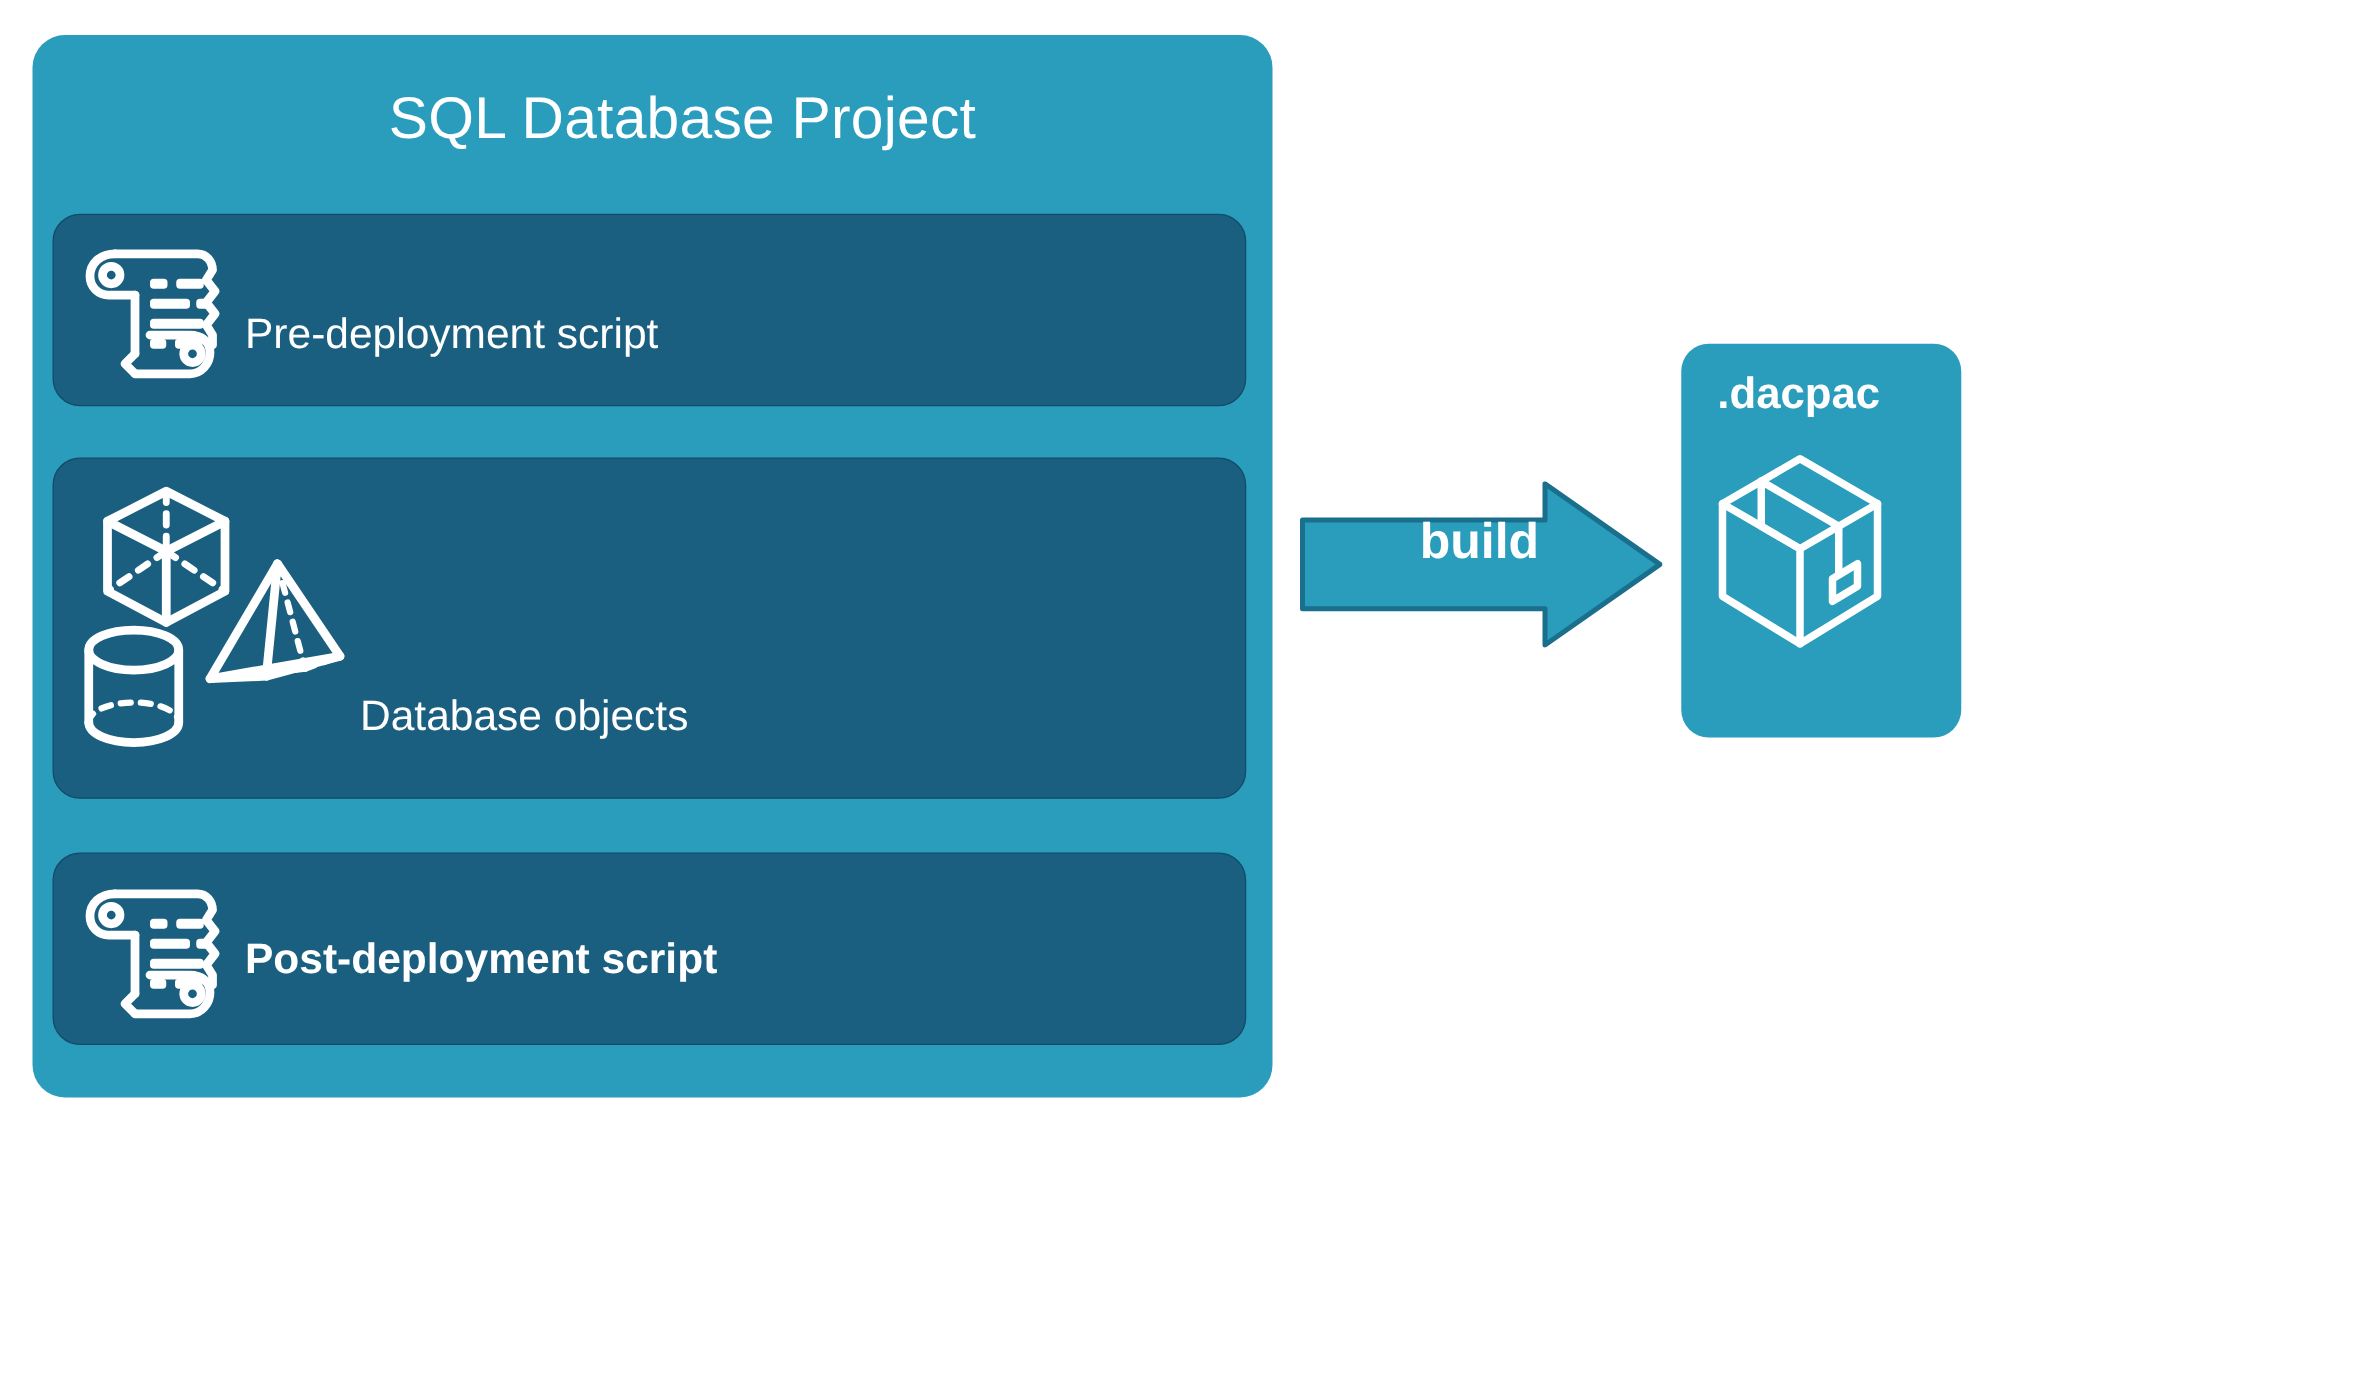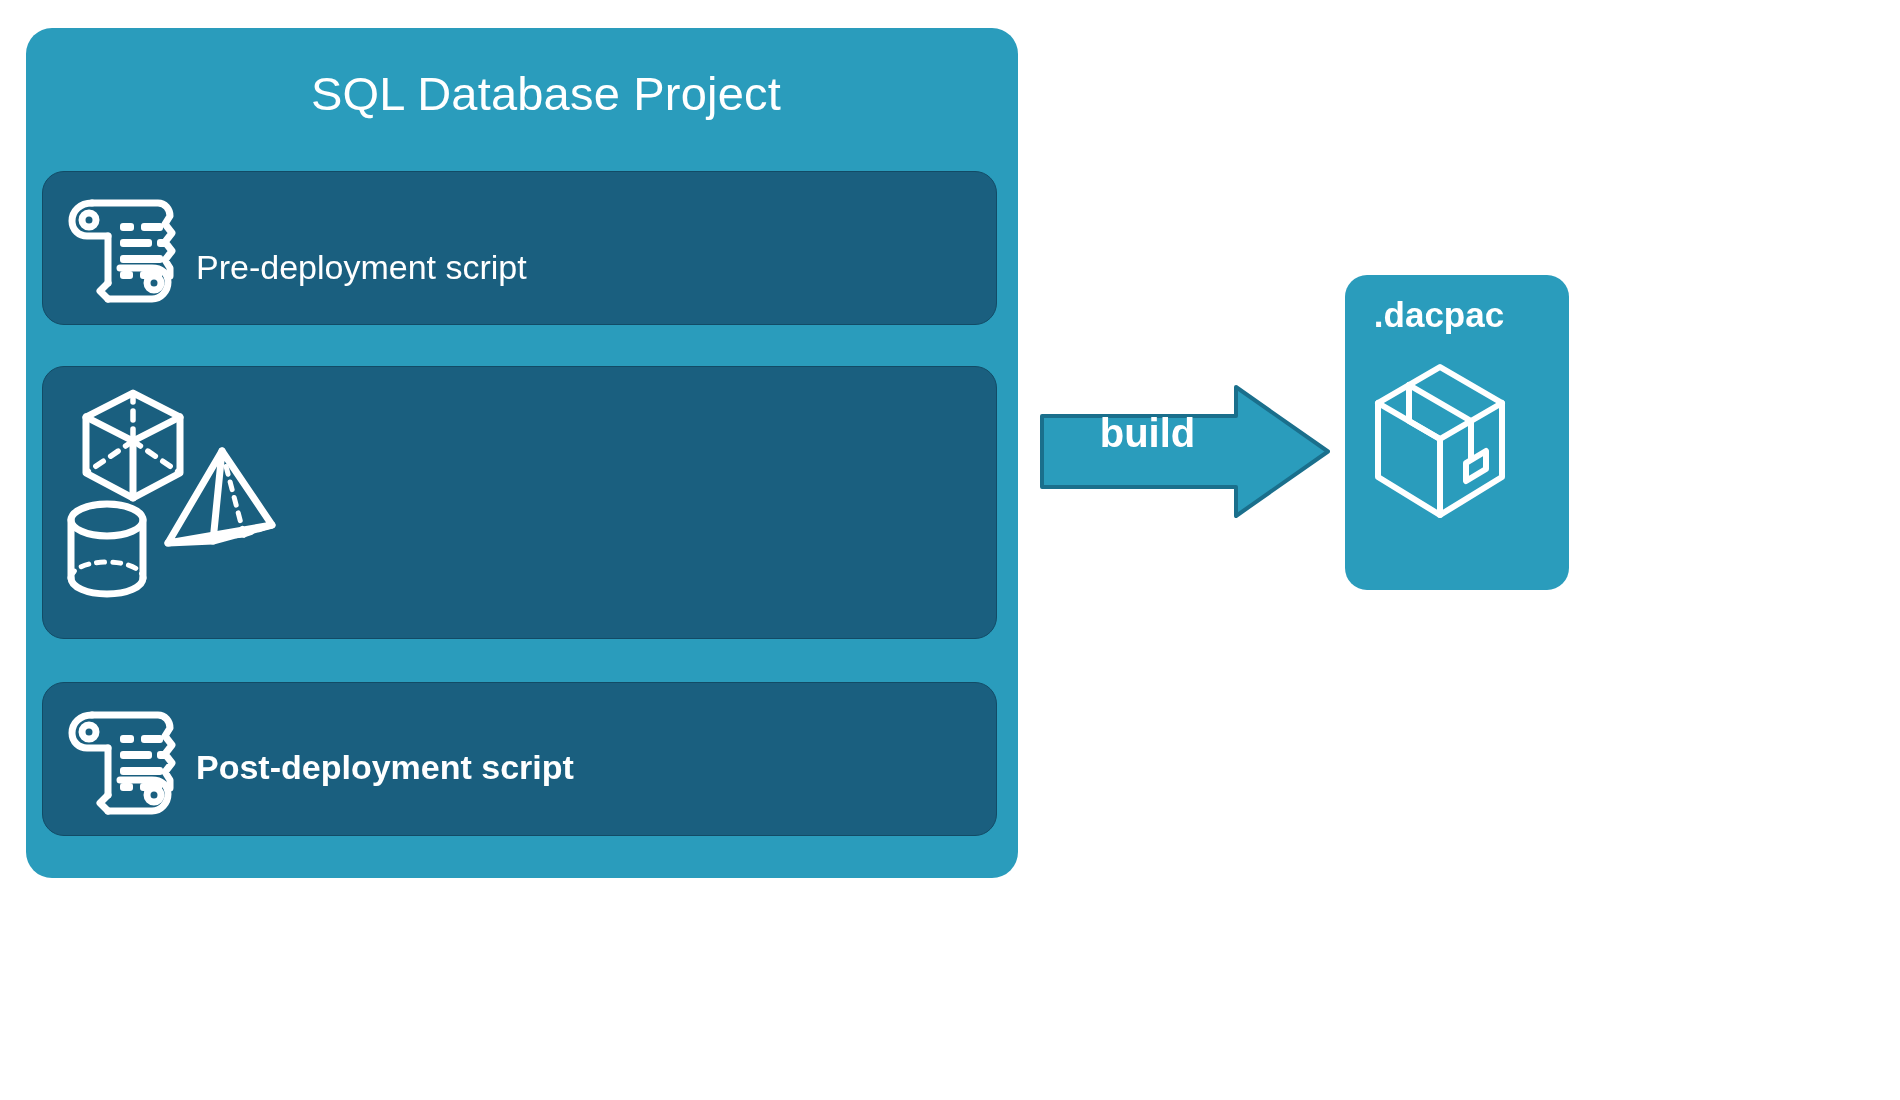--- a/index.html
+++ b/index.html
@@ -74,20 +74,21 @@
     position:absolute;
     left:1040px;top:413px;
     width:215px;
     text-align:center;
     color:#ffffff;
     font-size:40px;
     font-weight:bold;
     line-height:1;
     white-space:nowrap;
     pointer-events:none;
+    padding-left:36px;
   }
 
   
   .dacpac-card{
     position:absolute;
     left:1345px;top:275px;
     width:224px;height:315px;
     background:#2a9cbc;
     border-radius:22px;
     box-sizing:border-box;
@@ -178,20 +179,24 @@
       <g stroke="#ffffff" stroke-width="7" stroke-linejoin="round" stroke-linecap="round">
         <ellipse cx="47" cy="25" rx="36" ry="16"></ellipse>
         <path d="M11 25 L11 83"></path>
         <path d="M83 25 L83 83"></path>
         <path d="M11 83 C11 92 27 99 47 99 C67 99 83 92 83 83"></path>
       </g>
       <path d="M11 83 C11 74 27 67 47 67 C67 67 83 74 83 83" stroke="#ffffff" stroke-width="5" fill="none" stroke-linecap="round" stroke-dasharray="8 8"></path>
     </svg>
   </span>
 
+  <div class="card-label lbl-obj">
+    <div>Database objects</div>
+    <div>(tables, stored procs, indexes, etc.)</div>
+  </div>
 
   <div class="inner-card card-post"></div>
   <span class="icon icon-scroll-post">
     <svg width="120" height="115" viewBox="0 0 120 115" fill="none">
       <g stroke="#ffffff" stroke-width="7" stroke-linecap="round" stroke-linejoin="round">
         <path d="M30 13 C18 13 10 21 10 31 C10 40 17 46 25 46 L46 46"></path>
         <circle cx="27" cy="30" r="7"></circle>
         <path d="M30 13 L96 13 C103 13 108 19 108 26 L103 34 L110 43 L103 52 L110 61 L103 70 L108 78 L108 86"></path>
         <path d="M46 46 L46 93"></path>
         <path d="M46 93 L38 101 L46 109"></path>

